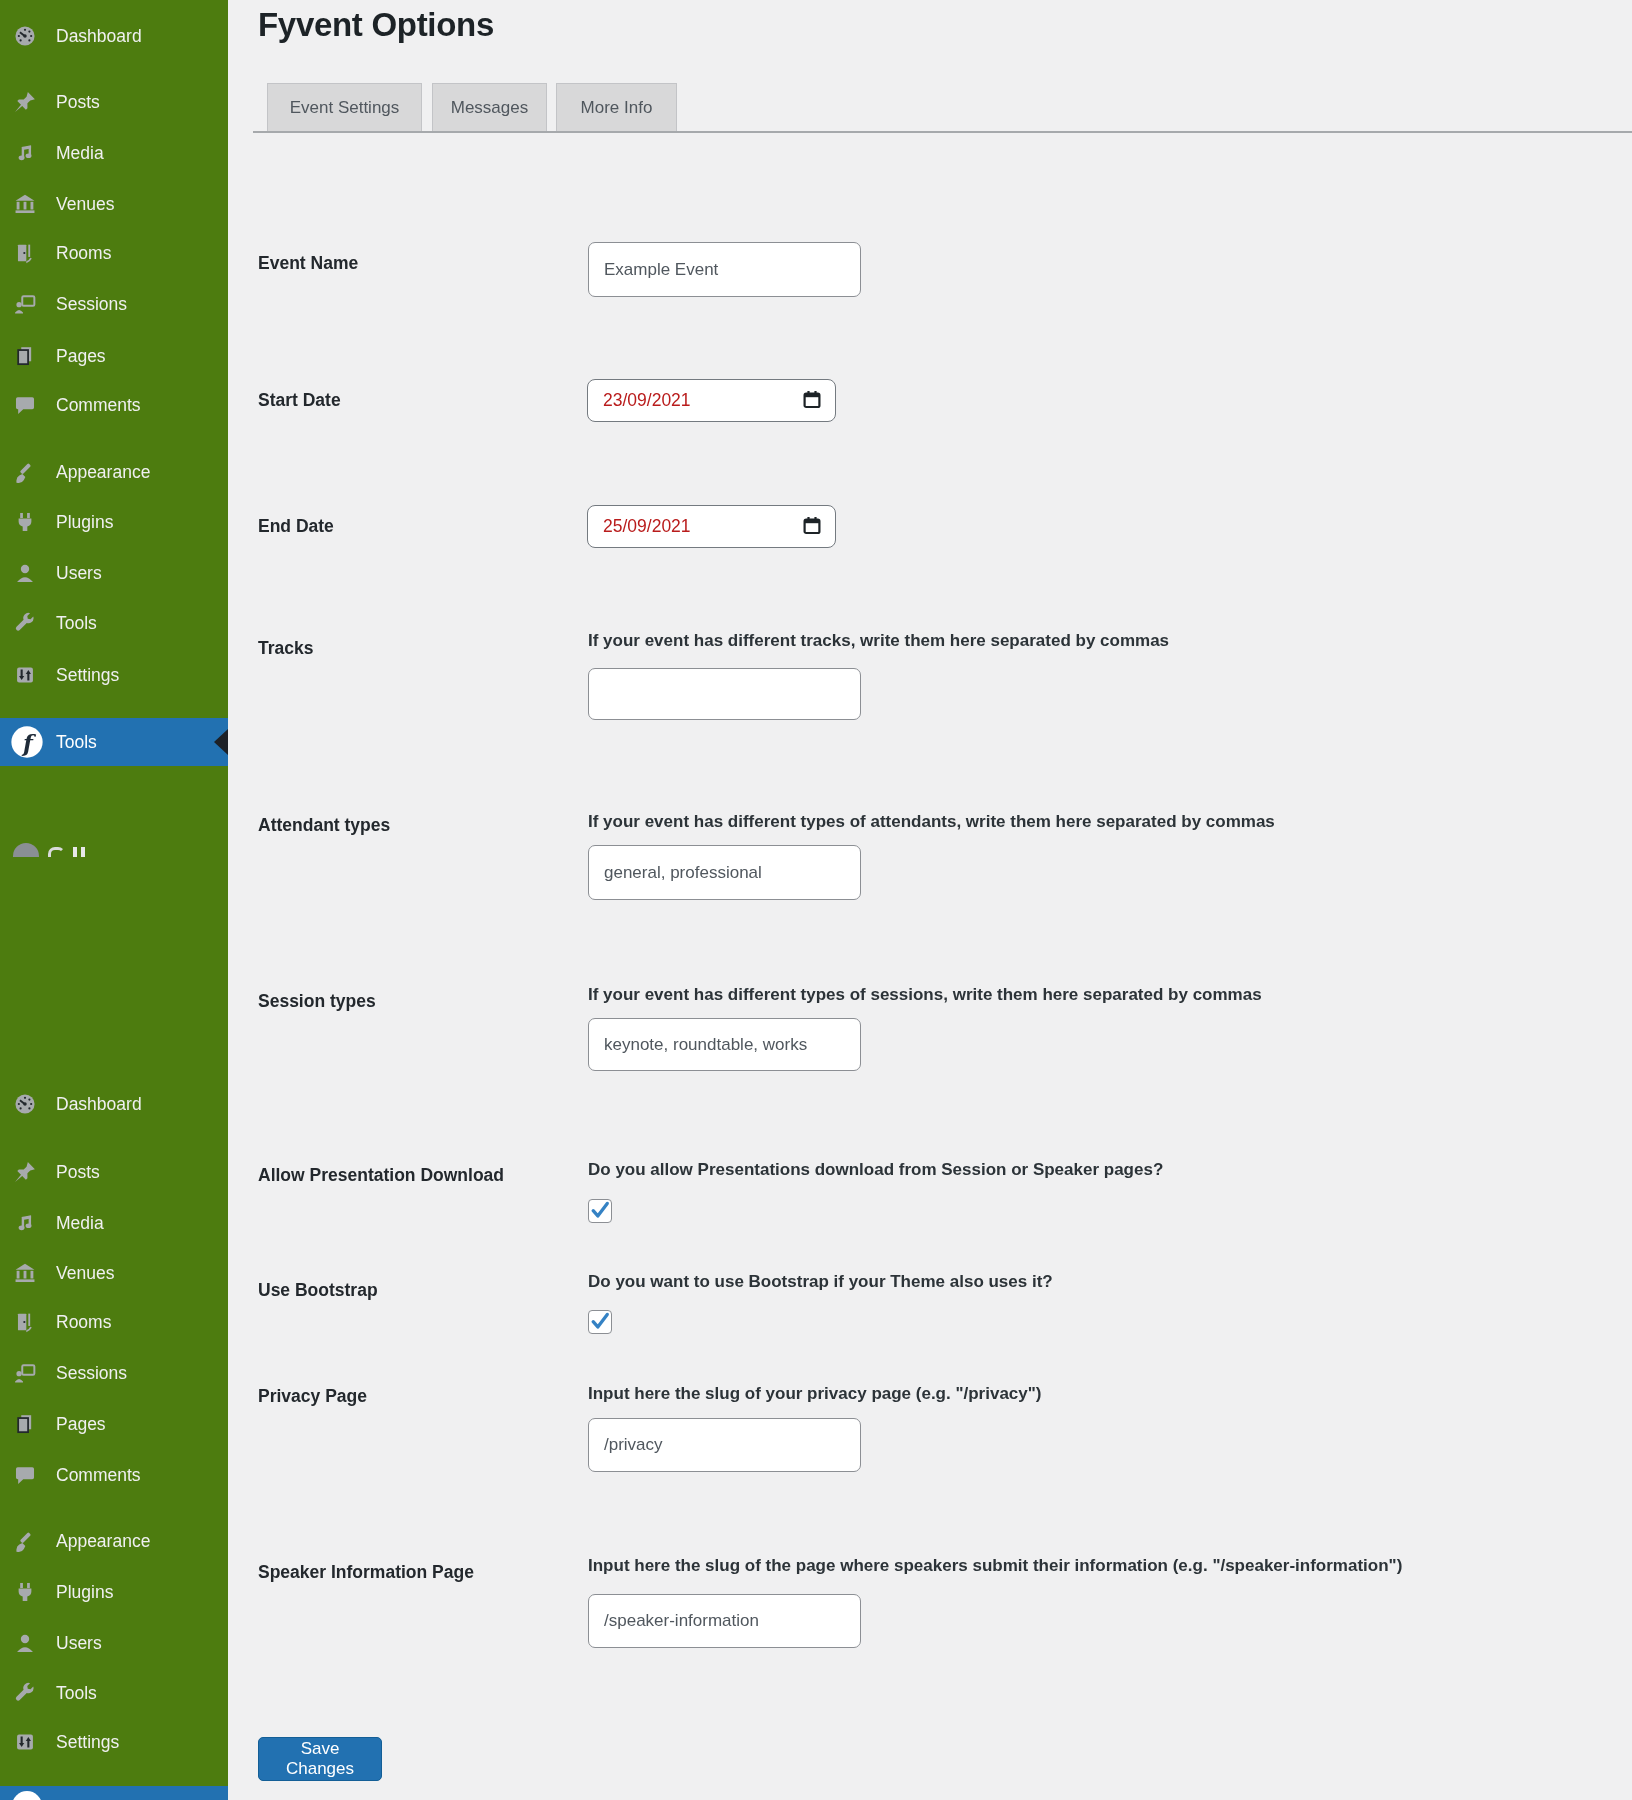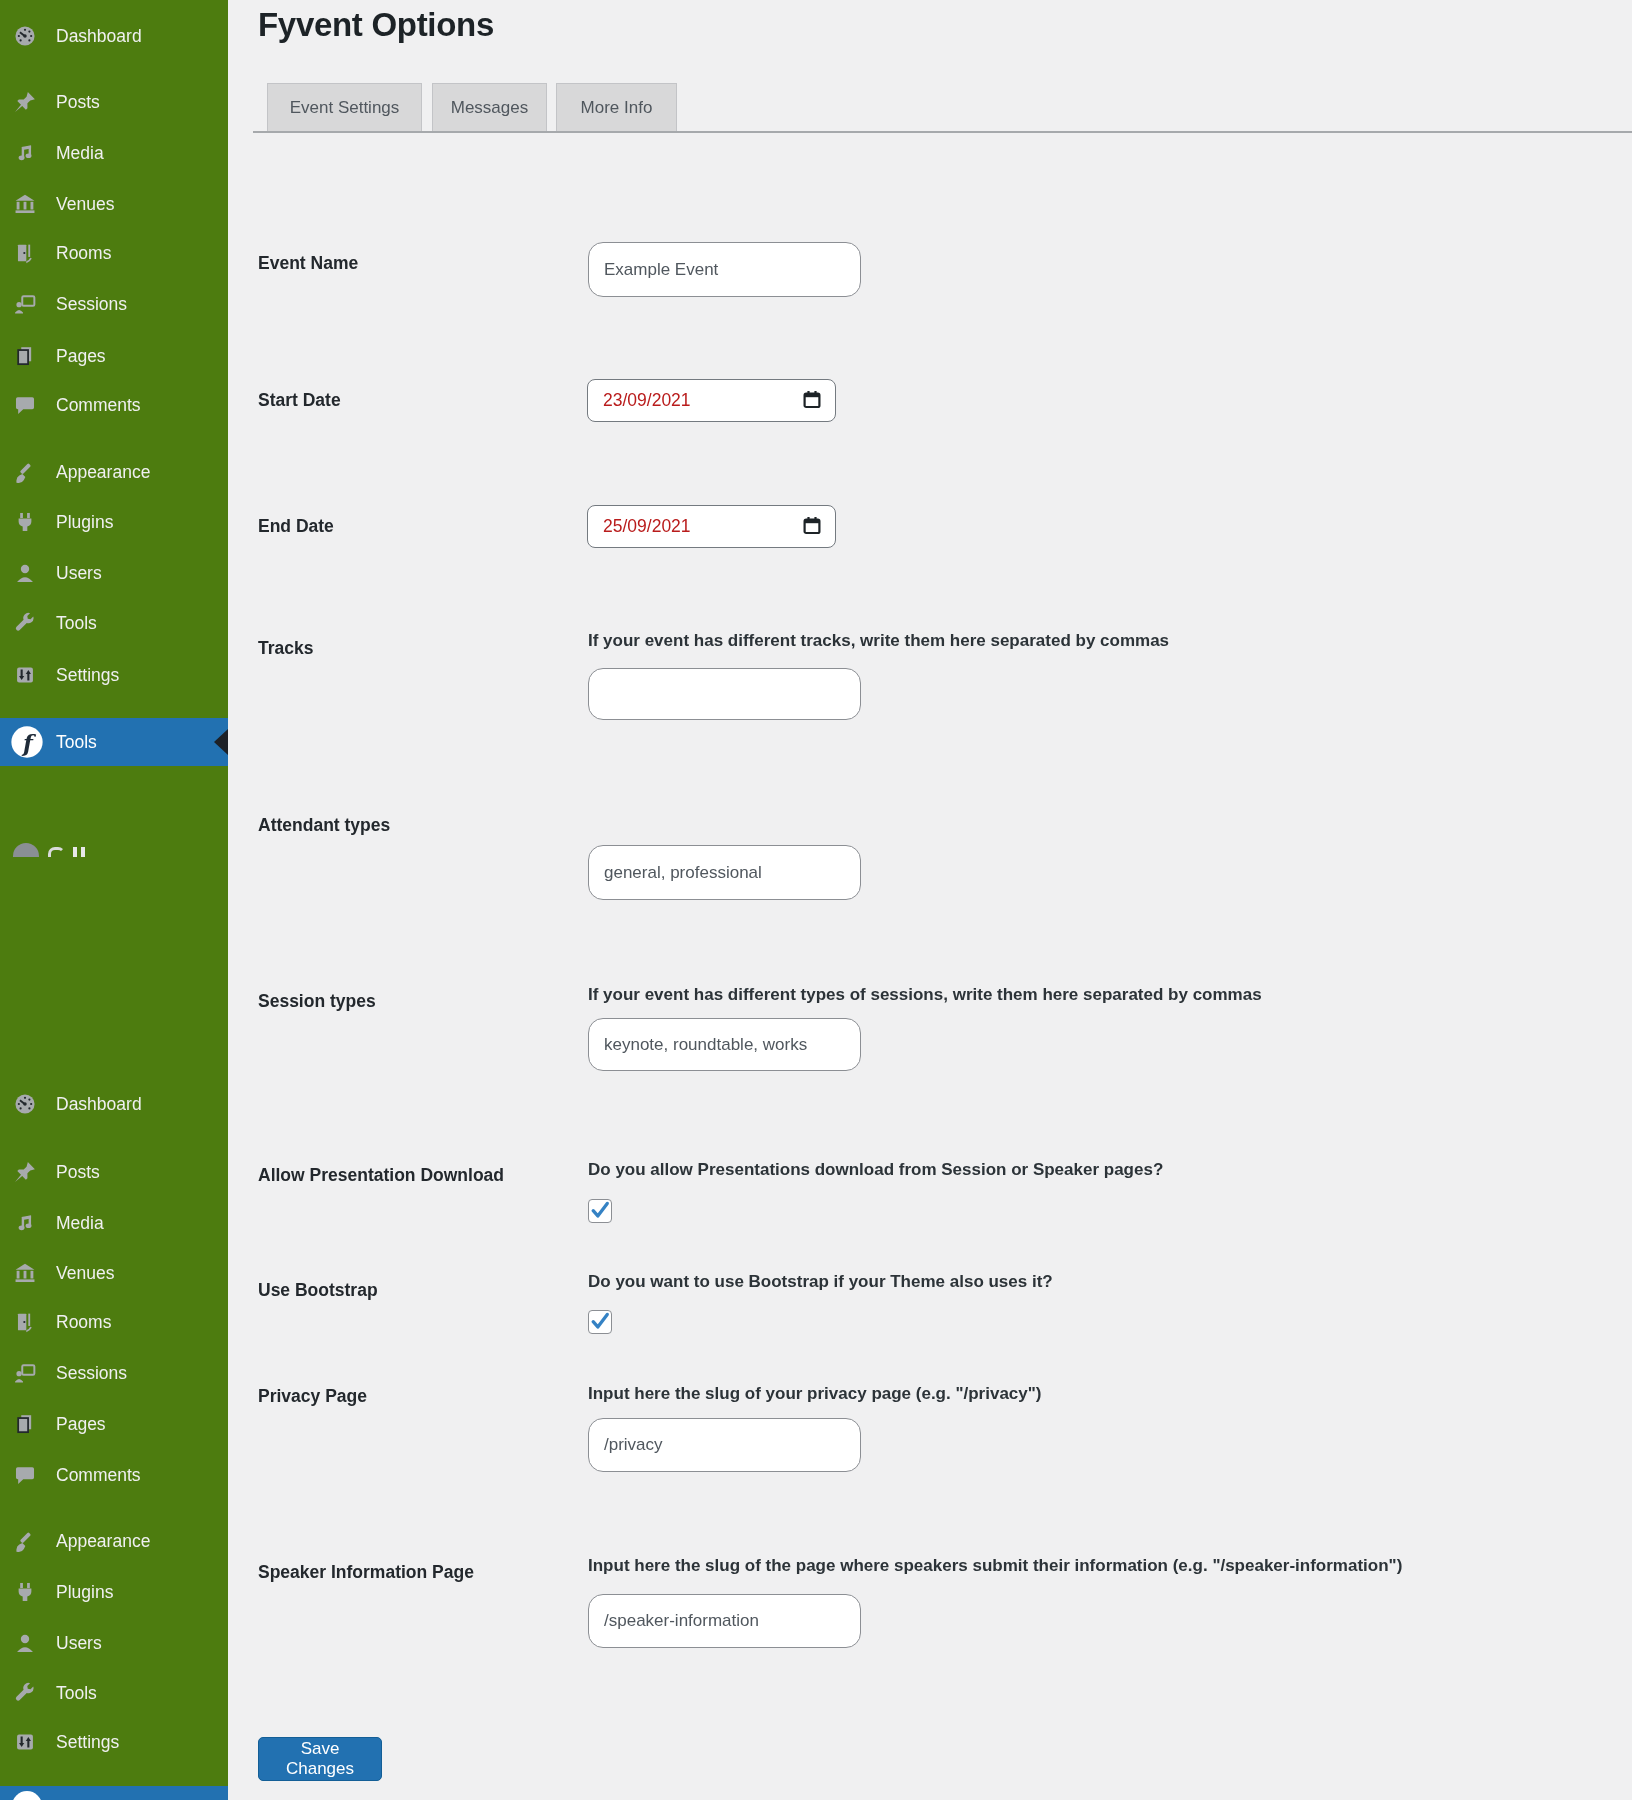--- a/index.html
+++ b/index.html
@@ -40,21 +40,21 @@
     font-size:17px;color:#50575e;text-align:center;line-height:48px;cursor:pointer;}
   .tab1{left:39px;width:155px;}
   .tab2{left:204px;width:115px;}
   .tab3{left:328px;width:121px;}
   .tab-divider{position:absolute;left:25px;right:0;top:131px;height:0;border-bottom:2px solid #a6a9ac;}
 
   .flabel{position:absolute;left:30px;height:24px;line-height:24px;font-size:17.5px;font-weight:600;color:#23282d;white-space:nowrap;}
   .fhelp{position:absolute;left:360px;height:24px;line-height:24px;font-size:17px;font-weight:600;color:#2c3338;white-space:nowrap;}
 
   .tinput{position:absolute;left:360px;width:273px;height:55px;box-sizing:border-box;
-    border:1.5px solid #8c8f94;border-radius:15px;background:#fff;padding:0 12px 0 15px;
+    border:1.5px solid #8c8f94;border-radius:7px;background:#fff;padding:0 12px 0 15px;
     font-size:17px;color:#50575e;font-family:"Liberation Sans",sans-serif;outline:none;overflow:hidden;}
 
   .dinput{position:absolute;left:359px;width:249px;height:43px;box-sizing:border-box;
     border:1.5px solid #747a80;border-radius:8px;background:#fff;cursor:text;}
   .dval{position:absolute;left:15px;top:0;line-height:40px;font-size:17.5px;color:#b91c1c;}
   .cal{position:absolute;right:13px;top:10px;width:20px;height:20px;cursor:pointer;}
   .cal svg{width:100%;height:100%;display:block;}
 
   .cbox{position:absolute;left:360px;width:24px;height:24px;box-sizing:border-box;
     border:1.5px solid #8c8f94;border-radius:4px;background:#fff;cursor:pointer;}
@@ -411,20 +411,21 @@
             <rect x="5.4" y="1" width="2.2" height="3.2" fill="#1d2327"></rect>
             <rect x="12.4" y="1" width="2.2" height="3.2" fill="#1d2327"></rect>
           </svg>
         </span>
     </div>
 
     <div class="fhelp" style="top:629px">If your event has different tracks, write them here separated by commas</div>
     <div class="flabel" style="top:636px">Tracks</div>
     <input type="text" class="tinput" style="top: 668px; height: 52px;" value="">
 
+    <div class="fhelp" style="top:810px">If your event has different types of attendants, write them here separated by commas</div>
     <div class="flabel" style="top:813px">Attendant types</div>
     <input type="text" class="tinput" style="top: 845px;" value="general, professional">
 
     <div class="fhelp" style="top:983px">If your event has different types of sessions, write them here separated by commas</div>
     <div class="flabel" style="top:989px">Session types</div>
     <input type="text" class="tinput" style="top: 1018px; height: 53px;" value="keynote, roundtable, works">
 
     <div class="fhelp" style="top:1158px">Do you allow Presentations download from Session or Speaker pages?</div>
     <div class="flabel" style="top:1163px">Allow Presentation Download</div>
     <div class="cbox" style="top:1199px">

